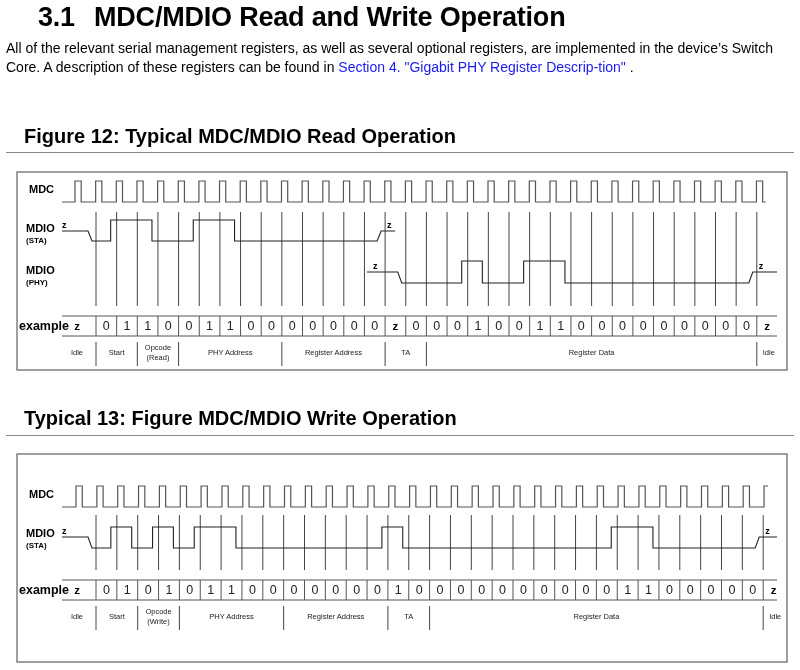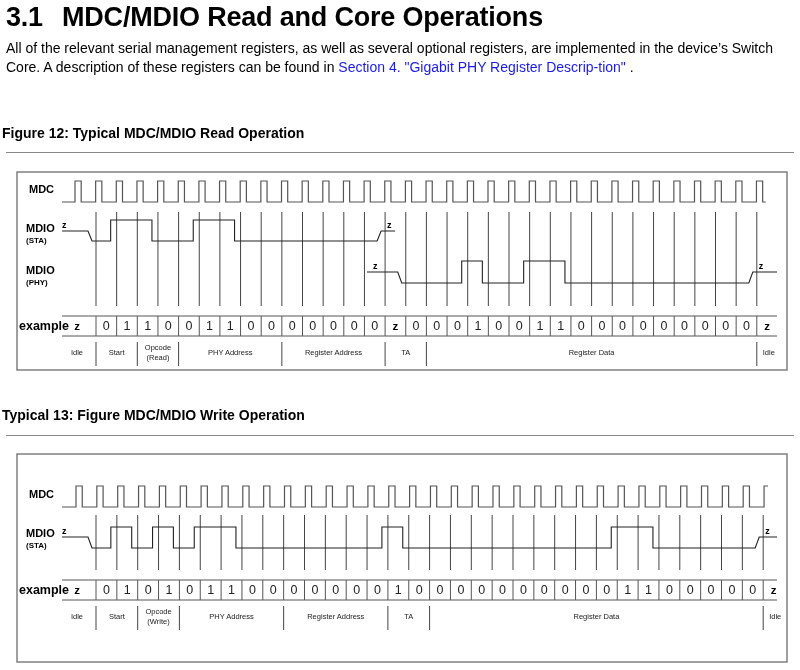--- a/index.html
+++ b/index.html
@@ -1,30 +1,30 @@
 <!DOCTYPE html>
 <html><head>
 <meta charset="utf-8">
 <style>
   html, body { margin: 0; padding: 0; background: #ffffff; }
   body { width: 800px; height: 670px; position: relative; overflow: hidden; font-family: "Liberation Sans", sans-serif; color: #000; }
   .heading { position: absolute; left: 6px; top: 2px; font-size: 27px; font-weight: bold; letter-spacing: -0.2px; white-space: nowrap; }
-  .heading .num { display: inline-block; width: 56px; }
+  .heading .num { display: inline-block; width: 56px; margin-left: 32px; }
   .para { position: absolute; left: 6px; top: 39px; width: 790px; font-size: 14px; line-height: 19px; }
   .para a { color: #1a1aee; text-decoration: none; }
-  .fig-title { position: absolute; left: 2px; font-size: 14px; font-weight: bold; white-space: nowrap; }
+  .fig-title { position: absolute; left: 24px; font-size: 20px; font-weight: bold; white-space: nowrap; }
   .fig-rule { position: absolute; left: 6px; width: 788px; height: 0; border-top: 1.5px solid #888; }
   svg { position: absolute; left: 0; }
   svg text { font-family: "Liberation Sans", sans-serif; }
 </style>
 </head>
 <body>
 
 <div class="heading">
-  <span class="num">3.1</span><span>MDC/MDIO Read and Core Operations</span>
+  <span class="num">3.1</span><span>MDC/MDIO Read and Write Operation</span>
 </div>
 
 <div class="para">
   <span>All of the relevant serial management registers, as well as several optional registers, are implemented in the device’s Switch Core. A description of these registers can be found in </span><a href="#">Section 4. "Gigabit PHY Register Descrip-tion"</a><span> .</span>
 </div>
 
 <div class="fig-title" style="top:125px;">
   <span>Figure 12:</span>
   <span>Typical MDC/MDIO Read Operation</span>
 </div>

